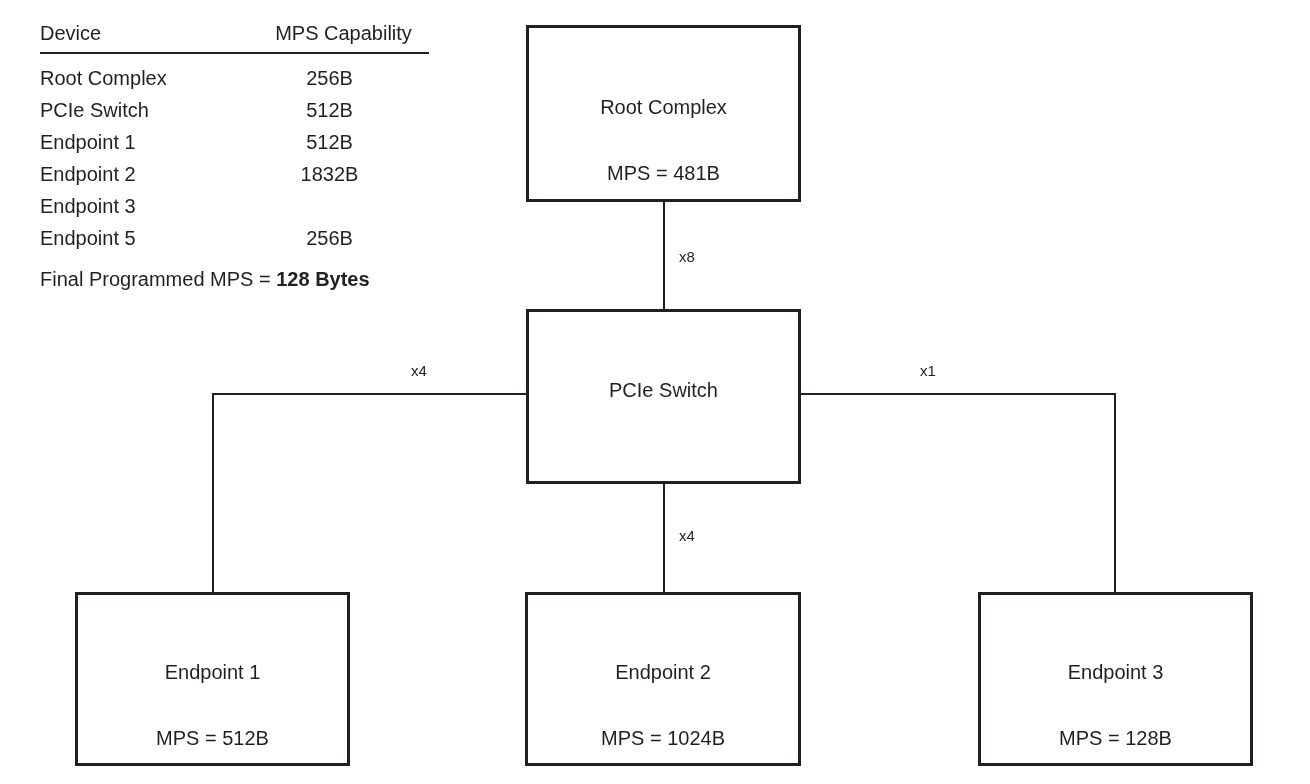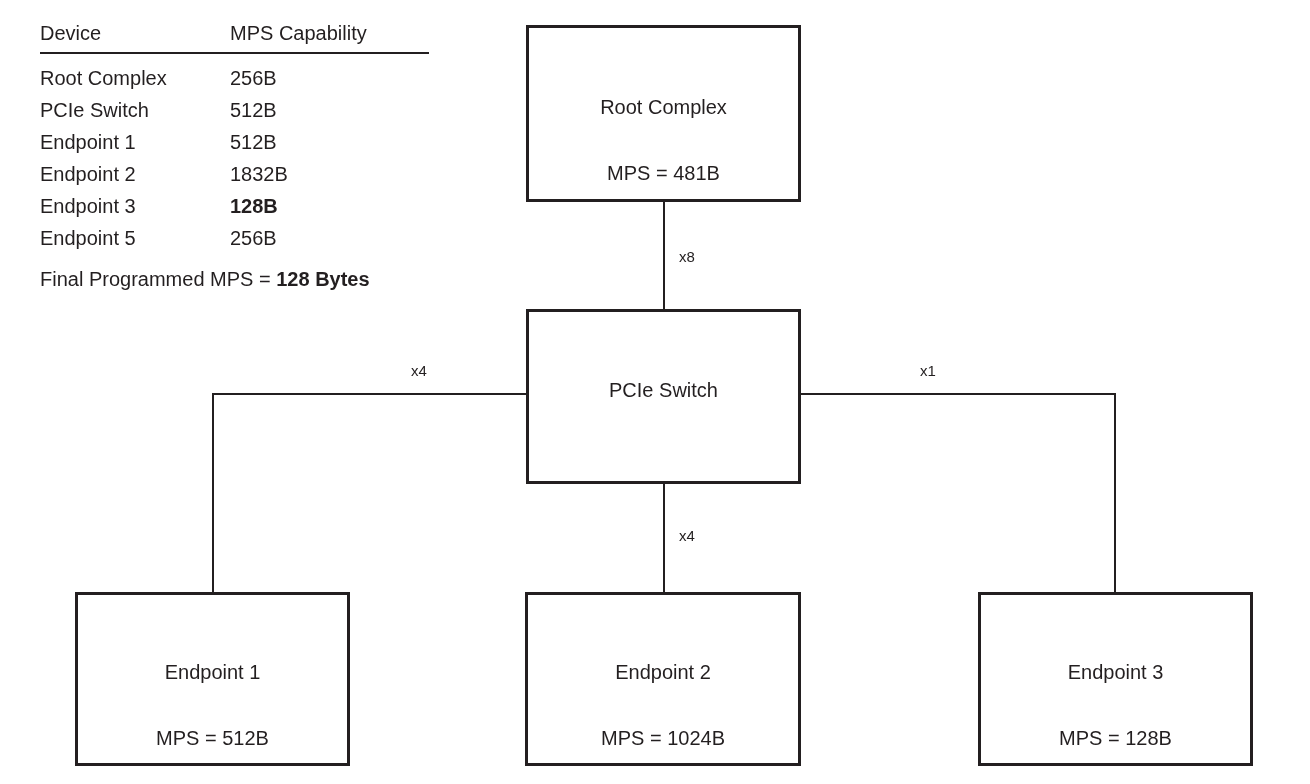--- a/index.html
+++ b/index.html
@@ -22,25 +22,26 @@
     left: 40px;
     top: 20px;
     width: 389px;
     font-size: 20px;
   }
   .legend-header {
     display: flex;
     line-height: 26px;
     padding-bottom: 6px;
     border-bottom: 2px solid #231f20;
+    gap: 28px;
   }
   .legend-rows { padding-top: 8px; }
   .legend-row { display: flex; line-height: 32px; }
   .col-device { width: 190px; flex: 0 0 190px; }
-  .col-cap { flex: 1; }
+  .col-cap { flex: 1; text-align: center; }
   .bold { font-weight: bold; }
   .legend-footer { margin-top: 10px; line-height: 30px; white-space: pre; }
 
   
   .node {
     position: absolute;
     border: 3px solid #231f20;
     background: #ffffff;
     font-size: 20px;
   }
@@ -103,21 +104,20 @@
       <div class="legend-row">
         <span class="col-device">Endpoint 1</span>
         <span class="col-cap">512B</span>
       </div>
       <div class="legend-row">
         <span class="col-device">Endpoint 2</span>
         <span class="col-cap">1832B</span>
       </div>
       <div class="legend-row">
         <span class="col-device">Endpoint 3</span>
-        <span class="col-cap" style="font-weight: bold;">128B</span>
       </div>
       <div class="legend-row">
         <span class="col-device">Endpoint 5</span>
         <span class="col-cap">256B</span>
       </div>
     </div>
     <div class="legend-footer"><span>Final Programmed MPS = </span><span class="bold">128 Bytes</span></div>
   </div>
 
   <div class="line" id="line-rc-switch"></div>

